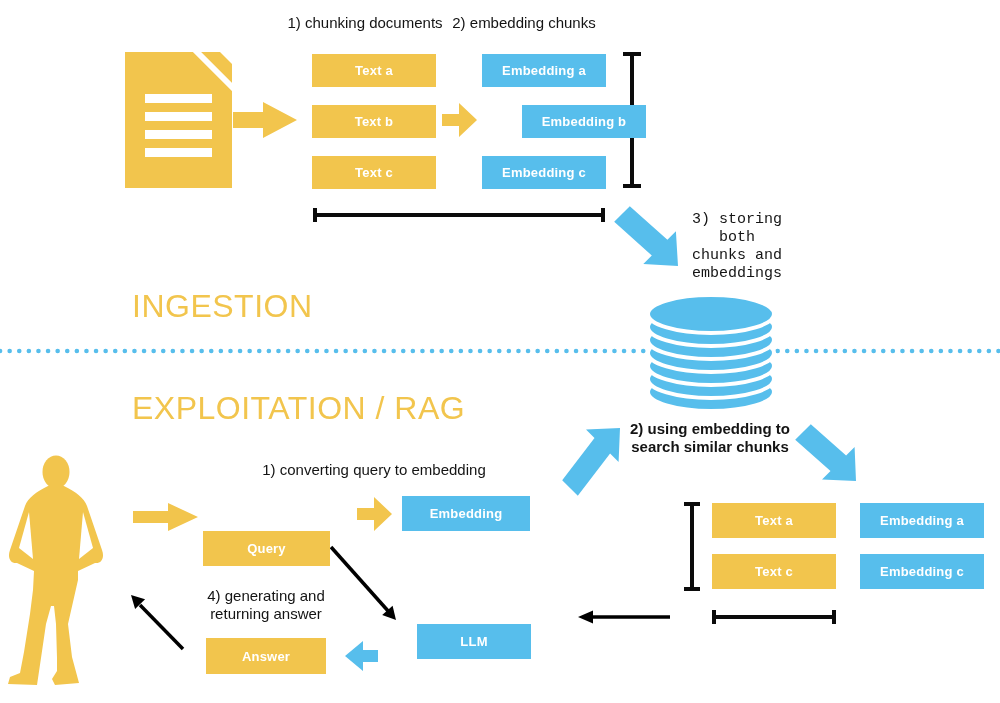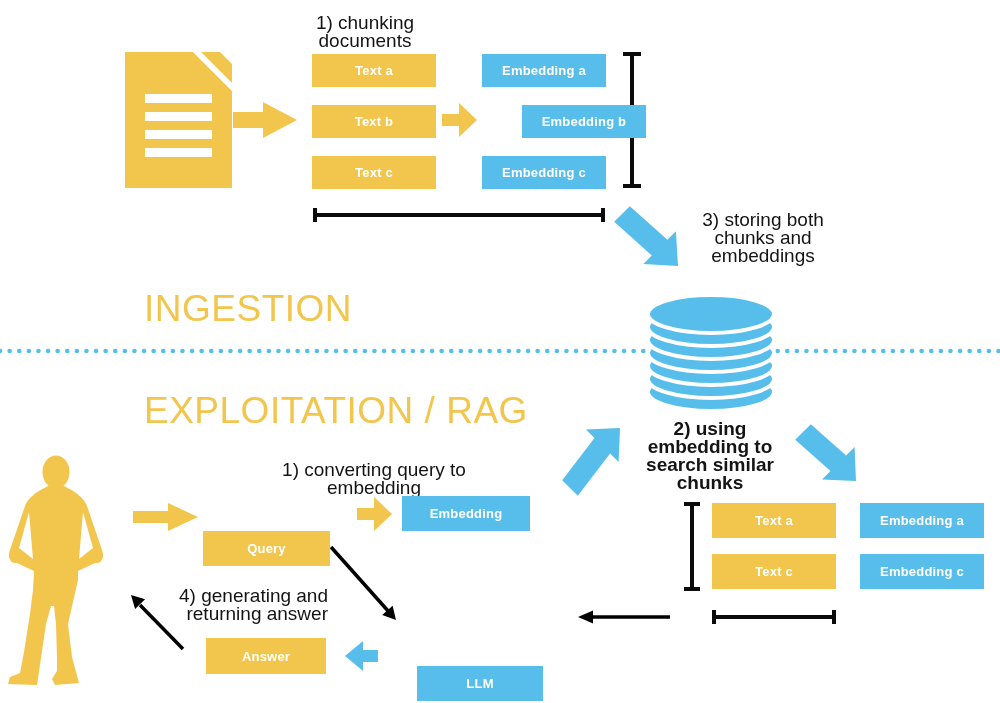--- a/index.html
+++ b/index.html
@@ -8,27 +8,26 @@
     font-family:"Liberation Sans", sans-serif;
   }
   .layer{position:absolute;left:0;top:0;width:1000px;height:703px;pointer-events:none;}
   .box{
     position:absolute;display:flex;align-items:center;justify-content:center;
     color:#ffffff;font-size:13px;font-weight:700;letter-spacing:.2px;
   }
   .yellow{background:#F2C54D;}
   .blue{background:#57BEEC;}
   .lbl{
-    position:absolute;color:#141414;font-size:19px;line-height:18px;text-align:center;
+    position:absolute;color:#141414;font-size:15px;line-height:18px;text-align:center;
     white-space:pre-line;
   }
   .title{
-    position:absolute;color:#F2C54D;font-size:37px;font-weight:500;letter-spacing:.5px;
+    position:absolute;color:#F2C54D;font-size:32px;font-weight:500;letter-spacing:.5px;
     white-space:nowrap;
-    margin-left:12px;
   }
 </style>
 </head>
 <body>
 
 <div class="canvas">
 
   <svg class="layer" viewBox="0 0 1000 703">
 
     <line x1="0" y1="351" x2="1000" y2="351" stroke="#57BEEC" stroke-width="4.5" stroke-linecap="round" stroke-dasharray="0.1 9.5"></line>
@@ -104,49 +103,50 @@
       <line x1="670" y1="617" x2="592" y2="617" stroke="#000000" stroke-width="3.5"></line>
       <polygon points="578,617 593,610.5 593,623.5" fill="#000000"></polygon>
     </g>
     <g>
       <line x1="183" y1="649" x2="140" y2="605" stroke="#000000" stroke-width="3.5"></line>
       <polygon points="131,595 145.1,599.3 135.1,609.1" fill="#000000"></polygon>
     </g>
   </svg>
 
   <div class="lbl" style="left:285px;top:14px;width:160px;">1) chunking documents</div>
+  <div class="lbl" style="left:444px;top:14px;width:160px;">2) embedding chunks</div>
 
   <div class="box yellow" style="left:312px;top:54px;width:124px;height:33px;">Text a</div>
   <div class="box yellow" style="left:312px;top:105px;width:124px;height:33px;">Text b</div>
   <div class="box yellow" style="left:312px;top:156px;width:124px;height:33px;">Text c</div>
 
   <div class="box blue" style="left:482px;top:54px;width:124px;height:33px;">Embedding a</div>
   <div class="box blue" style="left:482px;top:105px;width:124px;height:33px;margin-left:40px;">Embedding b</div>
   <div class="box blue" style="left:482px;top:156px;width:124px;height:33px;">Embedding c</div>
 
-  <div class="lbl" style="left:698px;top:211px;width:130px;">3) storing both
+  <div class="lbl" style="left:672px;top:211px;width:130px;font-family:Liberation Mono, monospace;">3) storing both
 chunks and
 embeddings</div>
 
   <div class="title" style="left:132px;top:288px;">INGESTION</div>
 
   <div class="title" style="left:132px;top:390px;">EXPLOITATION / RAG</div>
 
   <div class="lbl" style="left:258px;top:461px;width:232px;">1) converting query to embedding</div>
 
   <div class="box yellow" style="left:203px;top:497px;width:127px;height:35px;margin-top:34px;">Query</div>
   <div class="box blue" style="left:402px;top:496px;width:128px;height:35px;">Embedding</div>
 
   <div class="lbl" style="left:625px;top:420px;width:170px;font-weight:bold;">2) using embedding to
 search similar chunks</div>
 
   <div class="box yellow" style="left:712px;top:503px;width:124px;height:35px;">Text a</div>
   <div class="box yellow" style="left:712px;top:554px;width:124px;height:35px;">Text c</div>
   <div class="box blue" style="left:860px;top:503px;width:124px;height:35px;">Embedding a</div>
   <div class="box blue" style="left:860px;top:554px;width:124px;height:35px;">Embedding c</div>
 
-  <div class="lbl" style="left:168px;top:587px;width:160px;text-align:right;">4) generating and
+  <div class="lbl" style="left:186px;top:587px;width:160px;">4) generating and
 returning answer</div>
 
-  <div class="box blue" style="left:417px;top:666px;width:126px;height:35px;text-align:right;">LLM</div>
+  <div class="box blue" style="left:417px;top:624px;width:114px;height:35px;text-align:right;">LLM</div>
   <div class="box yellow" style="left:206px;top:638px;width:120px;height:36px;">Answer</div>
 
 </div>
 
 </body></html>

